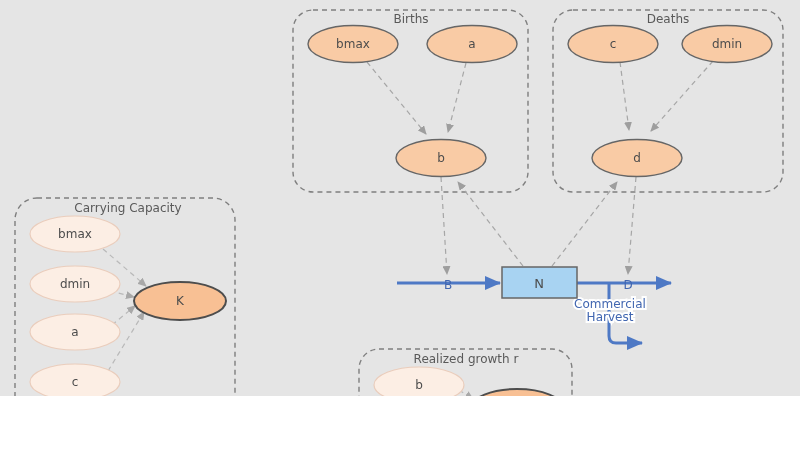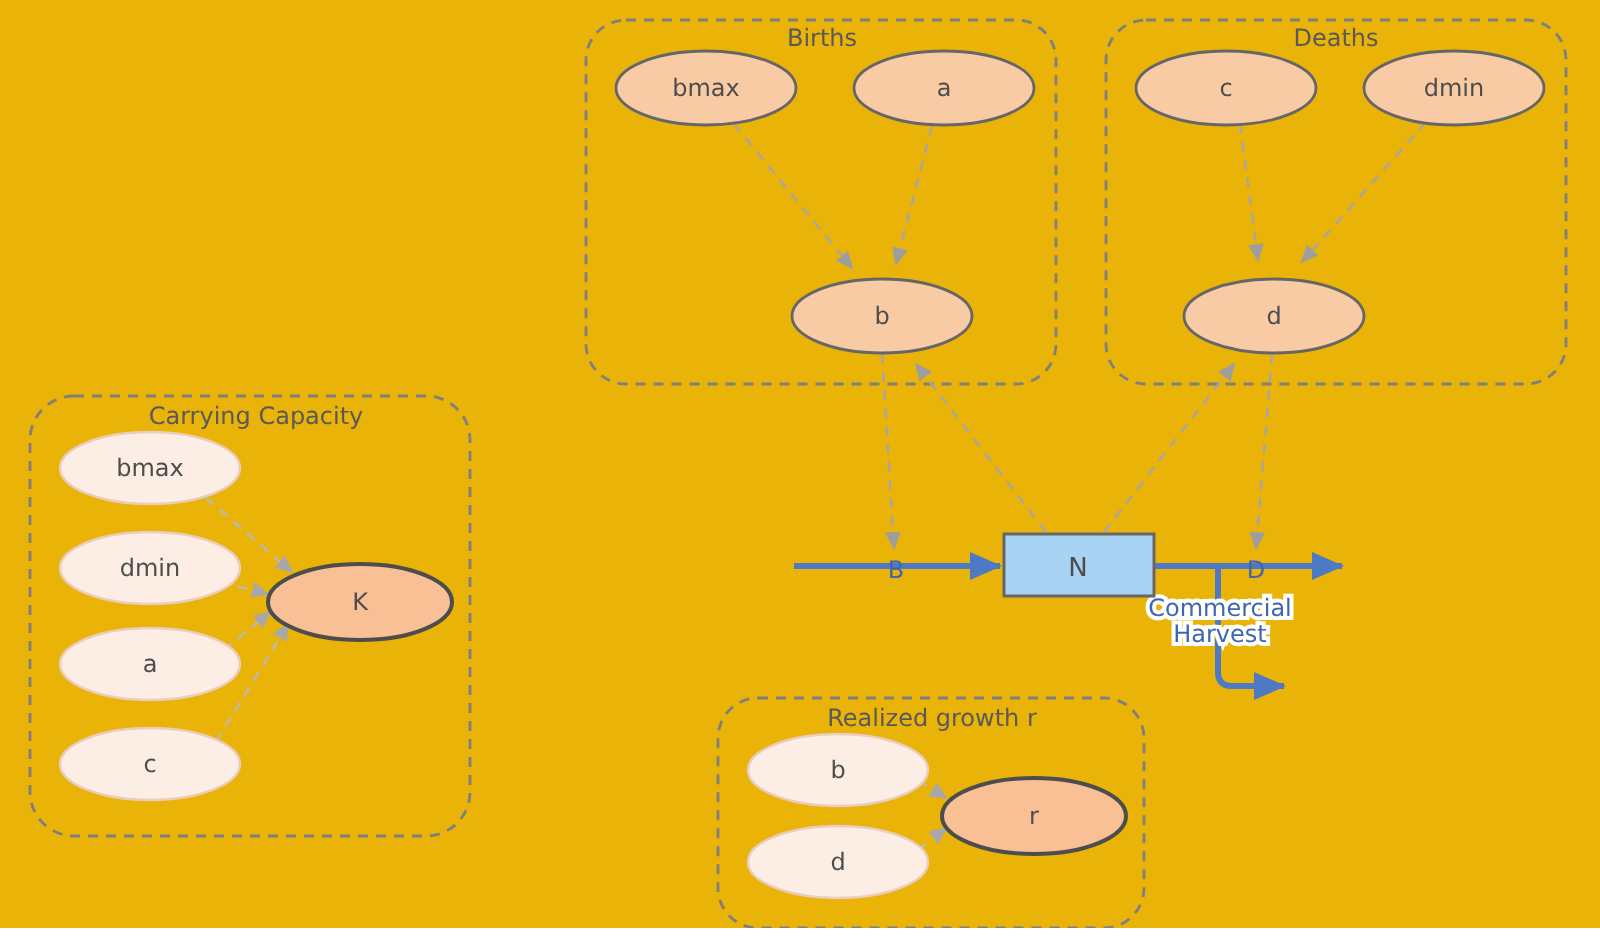--- a/index.html
+++ b/index.html
@@ -1,16 +1,16 @@
 <!DOCTYPE html>
 <html><head>
 <meta charset="utf-8">
 <style>
   html,body{margin:0;padding:0;background:#ffffff;}
-  .canvas{position:relative;width:800px;height:464px;background:#eab308;overflow:hidden;
+  .canvas{position:relative;width:800px;height:396px;background:#e5e5e5;overflow:hidden;
           font-family:"DejaVu Sans", "Liberation Sans", sans-serif;}
   svg text{font-family:"DejaVu Sans", "Liberation Sans", sans-serif;}
   .node-label{font-size:12px;fill:#4d4d4d;}
   .group-title{font-size:12px;fill:#595959;}
   .flow-letter{font-size:12px;fill:#4166b0;}
   .stock-label{font-size:13px;fill:#4d4d4d;}
   .harvest-label{font-size:12px;fill:#4166b0;paint-order:stroke;stroke:#ffffff;stroke-width:4px;}
 </style>
 </head>
 <body>

